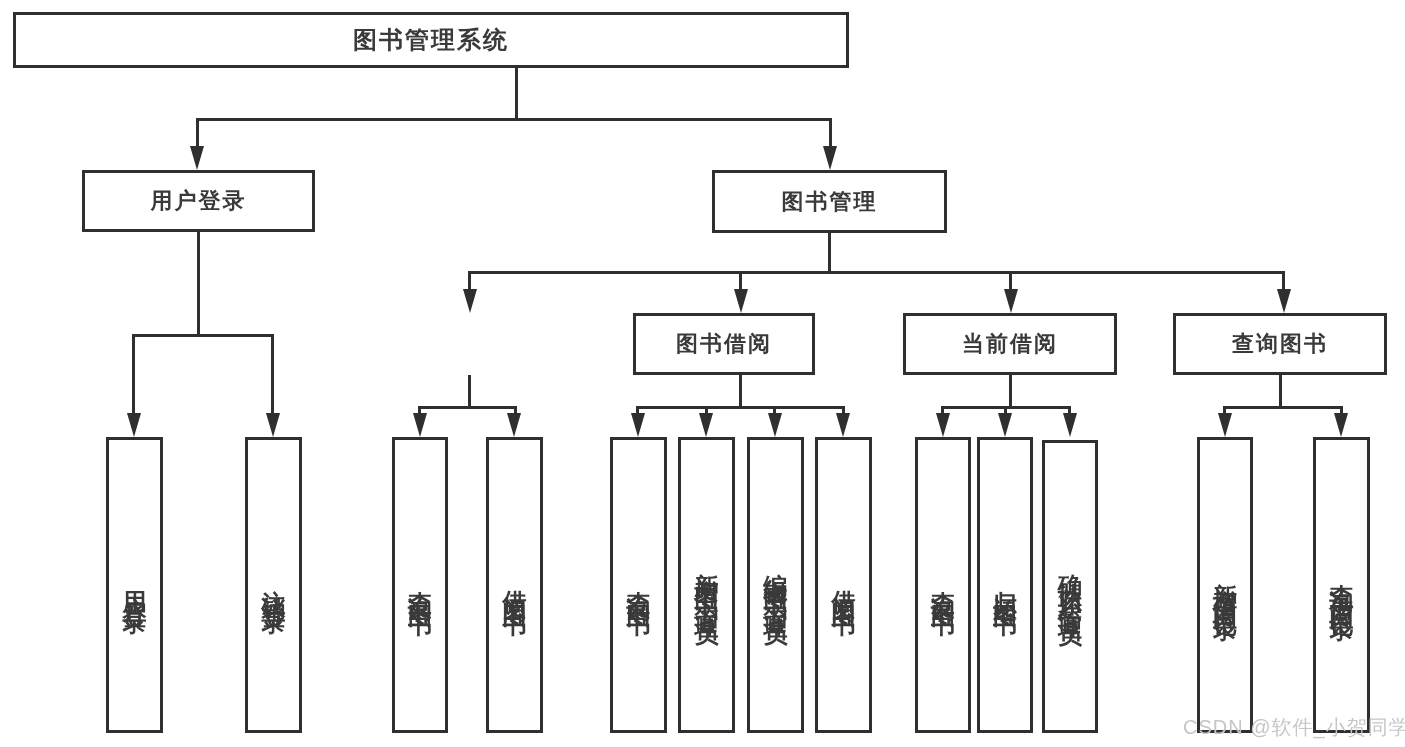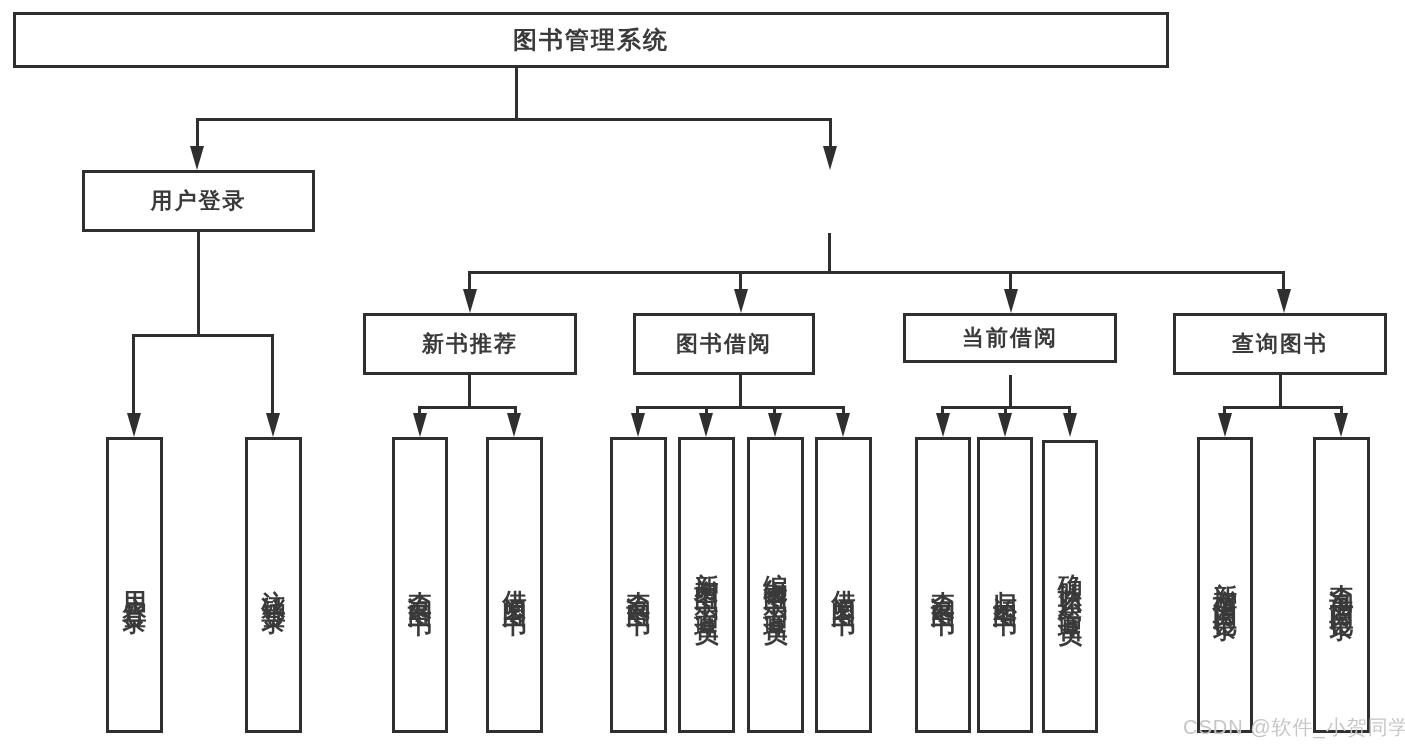--- a/index.html
+++ b/index.html
@@ -54,60 +54,60 @@
     letter-spacing:1px;
     z-index:5;
     white-space:nowrap;
   }
 </style>
 </head>
 <body>
 
 <div id="stage">
 
-  <div class="box title" style="left:13px;top:12px;width:1156px;height:56px;">
+  <div class="box title" style="left:13px;top:12px;width:836px;height:56px;">
     <span class="hlabel">图书管理系统</span>
   </div>
 
   <div class="vline" style="left:515px;top:68px;height:53px;"></div>
   <div class="hline" style="left:196px;top:118px;width:636px;"></div>
   <div class="vline" style="left:196px;top:118px;height:34px;"></div>
   <div class="arrow" style="left:190px;top:146px;"></div>
   <div class="vline" style="left:829px;top:118px;height:34px;"></div>
   <div class="arrow" style="left:823px;top:146px;"></div>
 
   <div class="box" style="left:82px;top:170px;width:233px;height:62px;">
     <span class="hlabel">用户登录</span>
+  </div>
+  <div class="box" style="left:712px;top:170px;width:235px;height:63px;">
+    <span class="hlabel">图书管理</span>
   </div>
 
   <div class="vline" style="left:197px;top:232px;height:105px;"></div>
   <div class="hline" style="left:132px;top:334px;width:142px;"></div>
   <div class="vline" style="left:132px;top:334px;height:82px;"></div>
   <div class="arrow" style="left:127px;top:413px;"></div>
   <div class="vline" style="left:271px;top:334px;height:82px;"></div>
   <div class="arrow" style="left:266px;top:413px;"></div>
 
   <div class="vline" style="left:828px;top:233px;height:41px;"></div>
   <div class="hline" style="left:468px;top:271px;width:817px;"></div>
   <div class="vline" style="left:468px;top:271px;height:22px;"></div>
   <div class="arrow" style="left:463px;top:289px;"></div>
   <div class="vline" style="left:739px;top:271px;height:22px;"></div>
   <div class="arrow" style="left:734px;top:289px;"></div>
   <div class="vline" style="left:1009px;top:271px;height:22px;"></div>
   <div class="arrow" style="left:1004px;top:289px;"></div>
   <div class="vline" style="left:1282px;top:271px;height:22px;"></div>
   <div class="arrow" style="left:1277px;top:289px;"></div>
 
-  <div class="box" style="left:363px;top:313px;width:214px;height:62px;">
-    <span class="hlabel">新书推荐</span>
-  </div>
   <div class="box" style="left:633px;top:313px;width:182px;height:62px;">
     <span class="hlabel">图书借阅</span>
   </div>
-  <div class="box" style="left:903px;top:313px;width:214px;height:50px;">
+  <div class="box" style="left:903px;top:313px;width:214px;height:62px;">
     <span class="hlabel">当前借阅</span>
   </div>
   <div class="box" style="left:1173px;top:313px;width:214px;height:62px;">
     <span class="hlabel">查询图书</span>
   </div>
 
   <div class="vline" style="left:468px;top:375px;height:34px;"></div>
   <div class="hline" style="left:418px;top:406px;width:99px;"></div>
   <div class="vline" style="left:418px;top:406px;height:10px;"></div>
   <div class="arrow" style="left:413px;top:413px;"></div>

